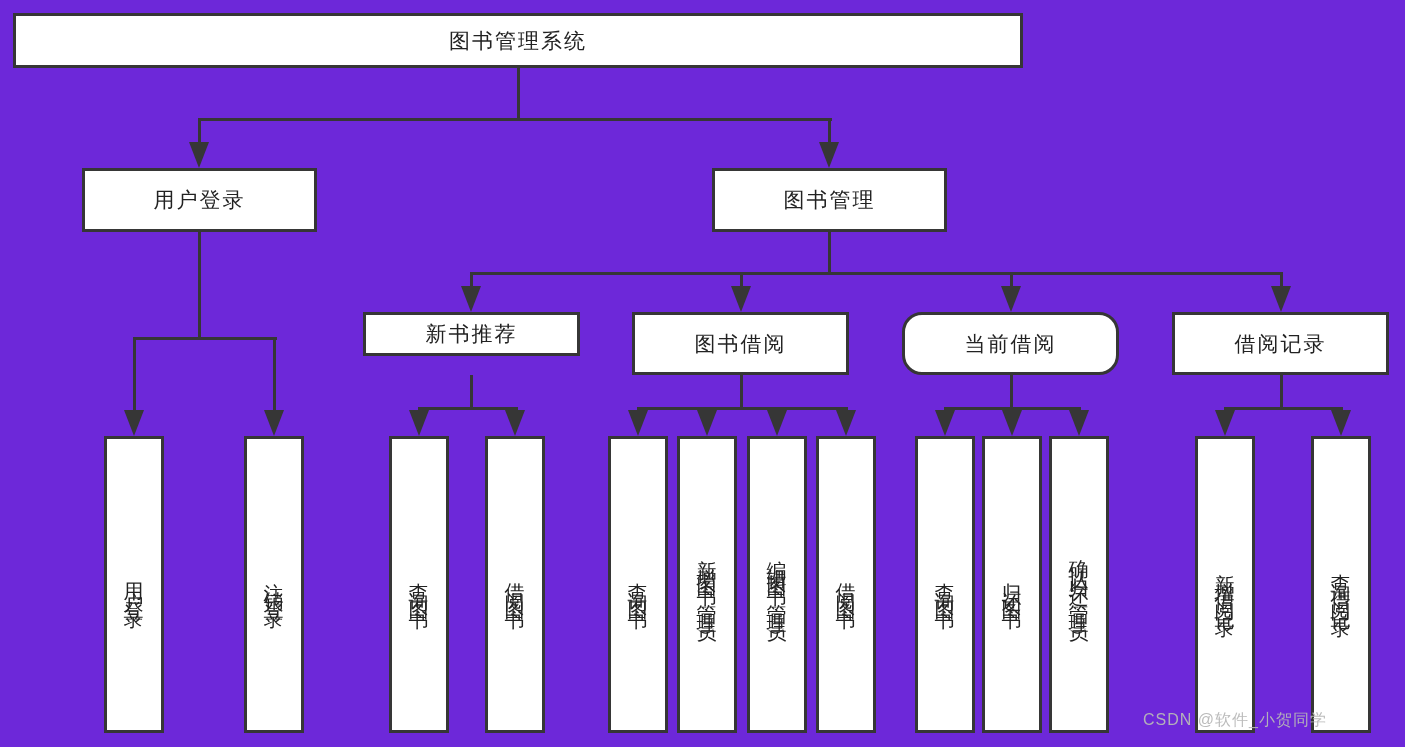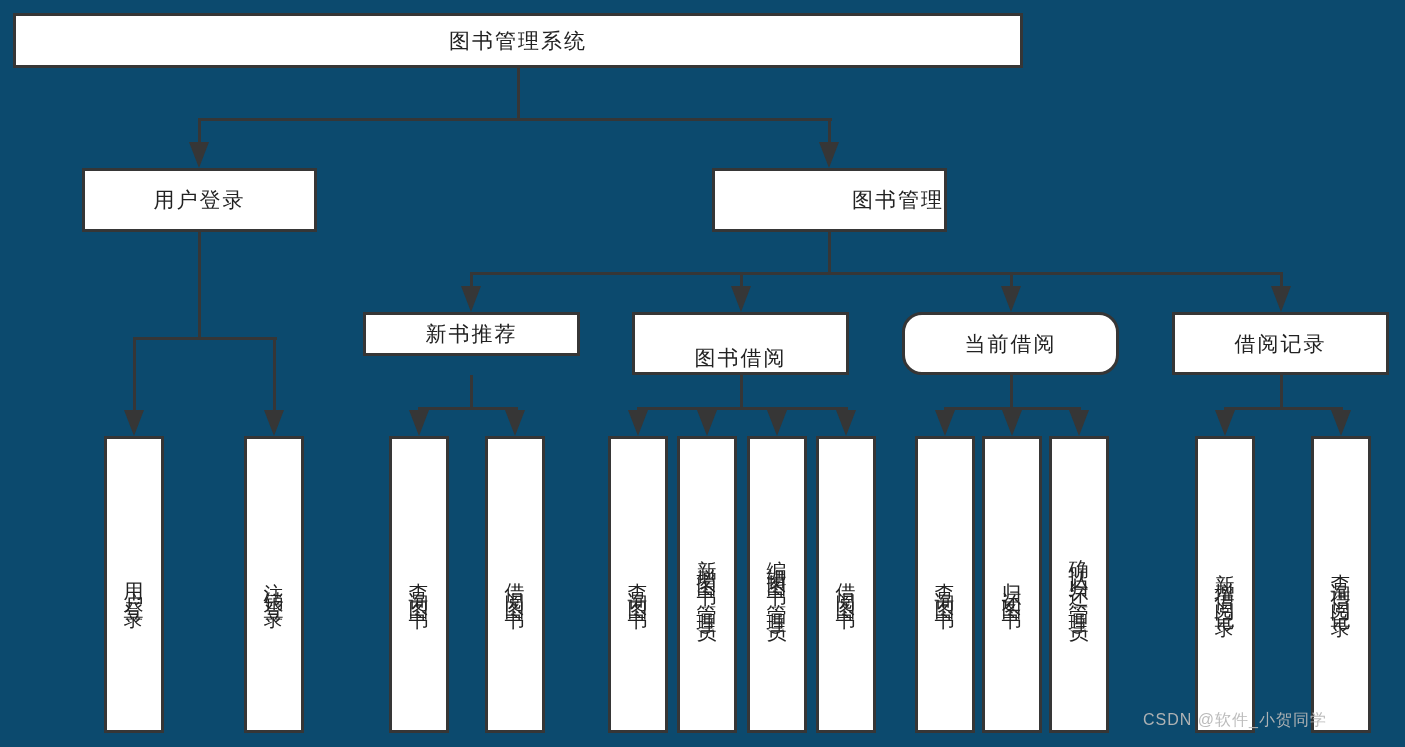--- a/index.html
+++ b/index.html
@@ -1,20 +1,20 @@
 <!DOCTYPE html>
 <html><head>
 <meta charset="utf-8">
 <style>
   html, body { margin: 0; padding: 0; background: #ffffff; }
   .stage {
     position: relative;
     width: 1405px;
     height: 747px;
-    background: #0c4a6e;
+    background: #6d28d9;
     overflow: hidden;
     font-family: "Liberation Sans", "DejaVu Sans", sans-serif;
   }
   .box {
     position: absolute;
     box-sizing: border-box;
     border: 3px solid #363636;
     background: #ffffff;
     display: flex;
     align-items: center;
@@ -54,29 +54,29 @@
 <div class="stage">
 
   <div class="box h" style="left:13px; top:13px; width:1010px; height:55px;">
     <span>图书管理系统</span>
   </div>
 
   <div class="box h" style="left:82px; top:168px; width:235px; height:64px;">
     <span>用户登录</span>
   </div>
 
-  <div class="box h" style="left:712px; top:168px; width:235px; height:64px;justify-content:flex-end;">
+  <div class="box h" style="left:712px; top:168px; width:235px; height:64px;">
     <span>图书管理</span>
   </div>
 
   <div class="box h" style="left:363px; top:312px; width:217px; height:44px;">
     <span>新书推荐</span>
   </div>
 
-  <div class="box h" style="left:632px; top:312px; width:217px; height:63px;align-items:flex-end;">
+  <div class="box h" style="left:632px; top:312px; width:217px; height:63px;">
     <span>图书借阅</span>
   </div>
 
   <div class="box h" style="left:902px; top:312px; width:217px; height:63px;border-radius:20px;">
     <span>当前借阅</span>
   </div>
 
   <div class="box h" style="left:1172px; top:312px; width:217px; height:63px;">
     <span>借阅记录</span>
   </div>

